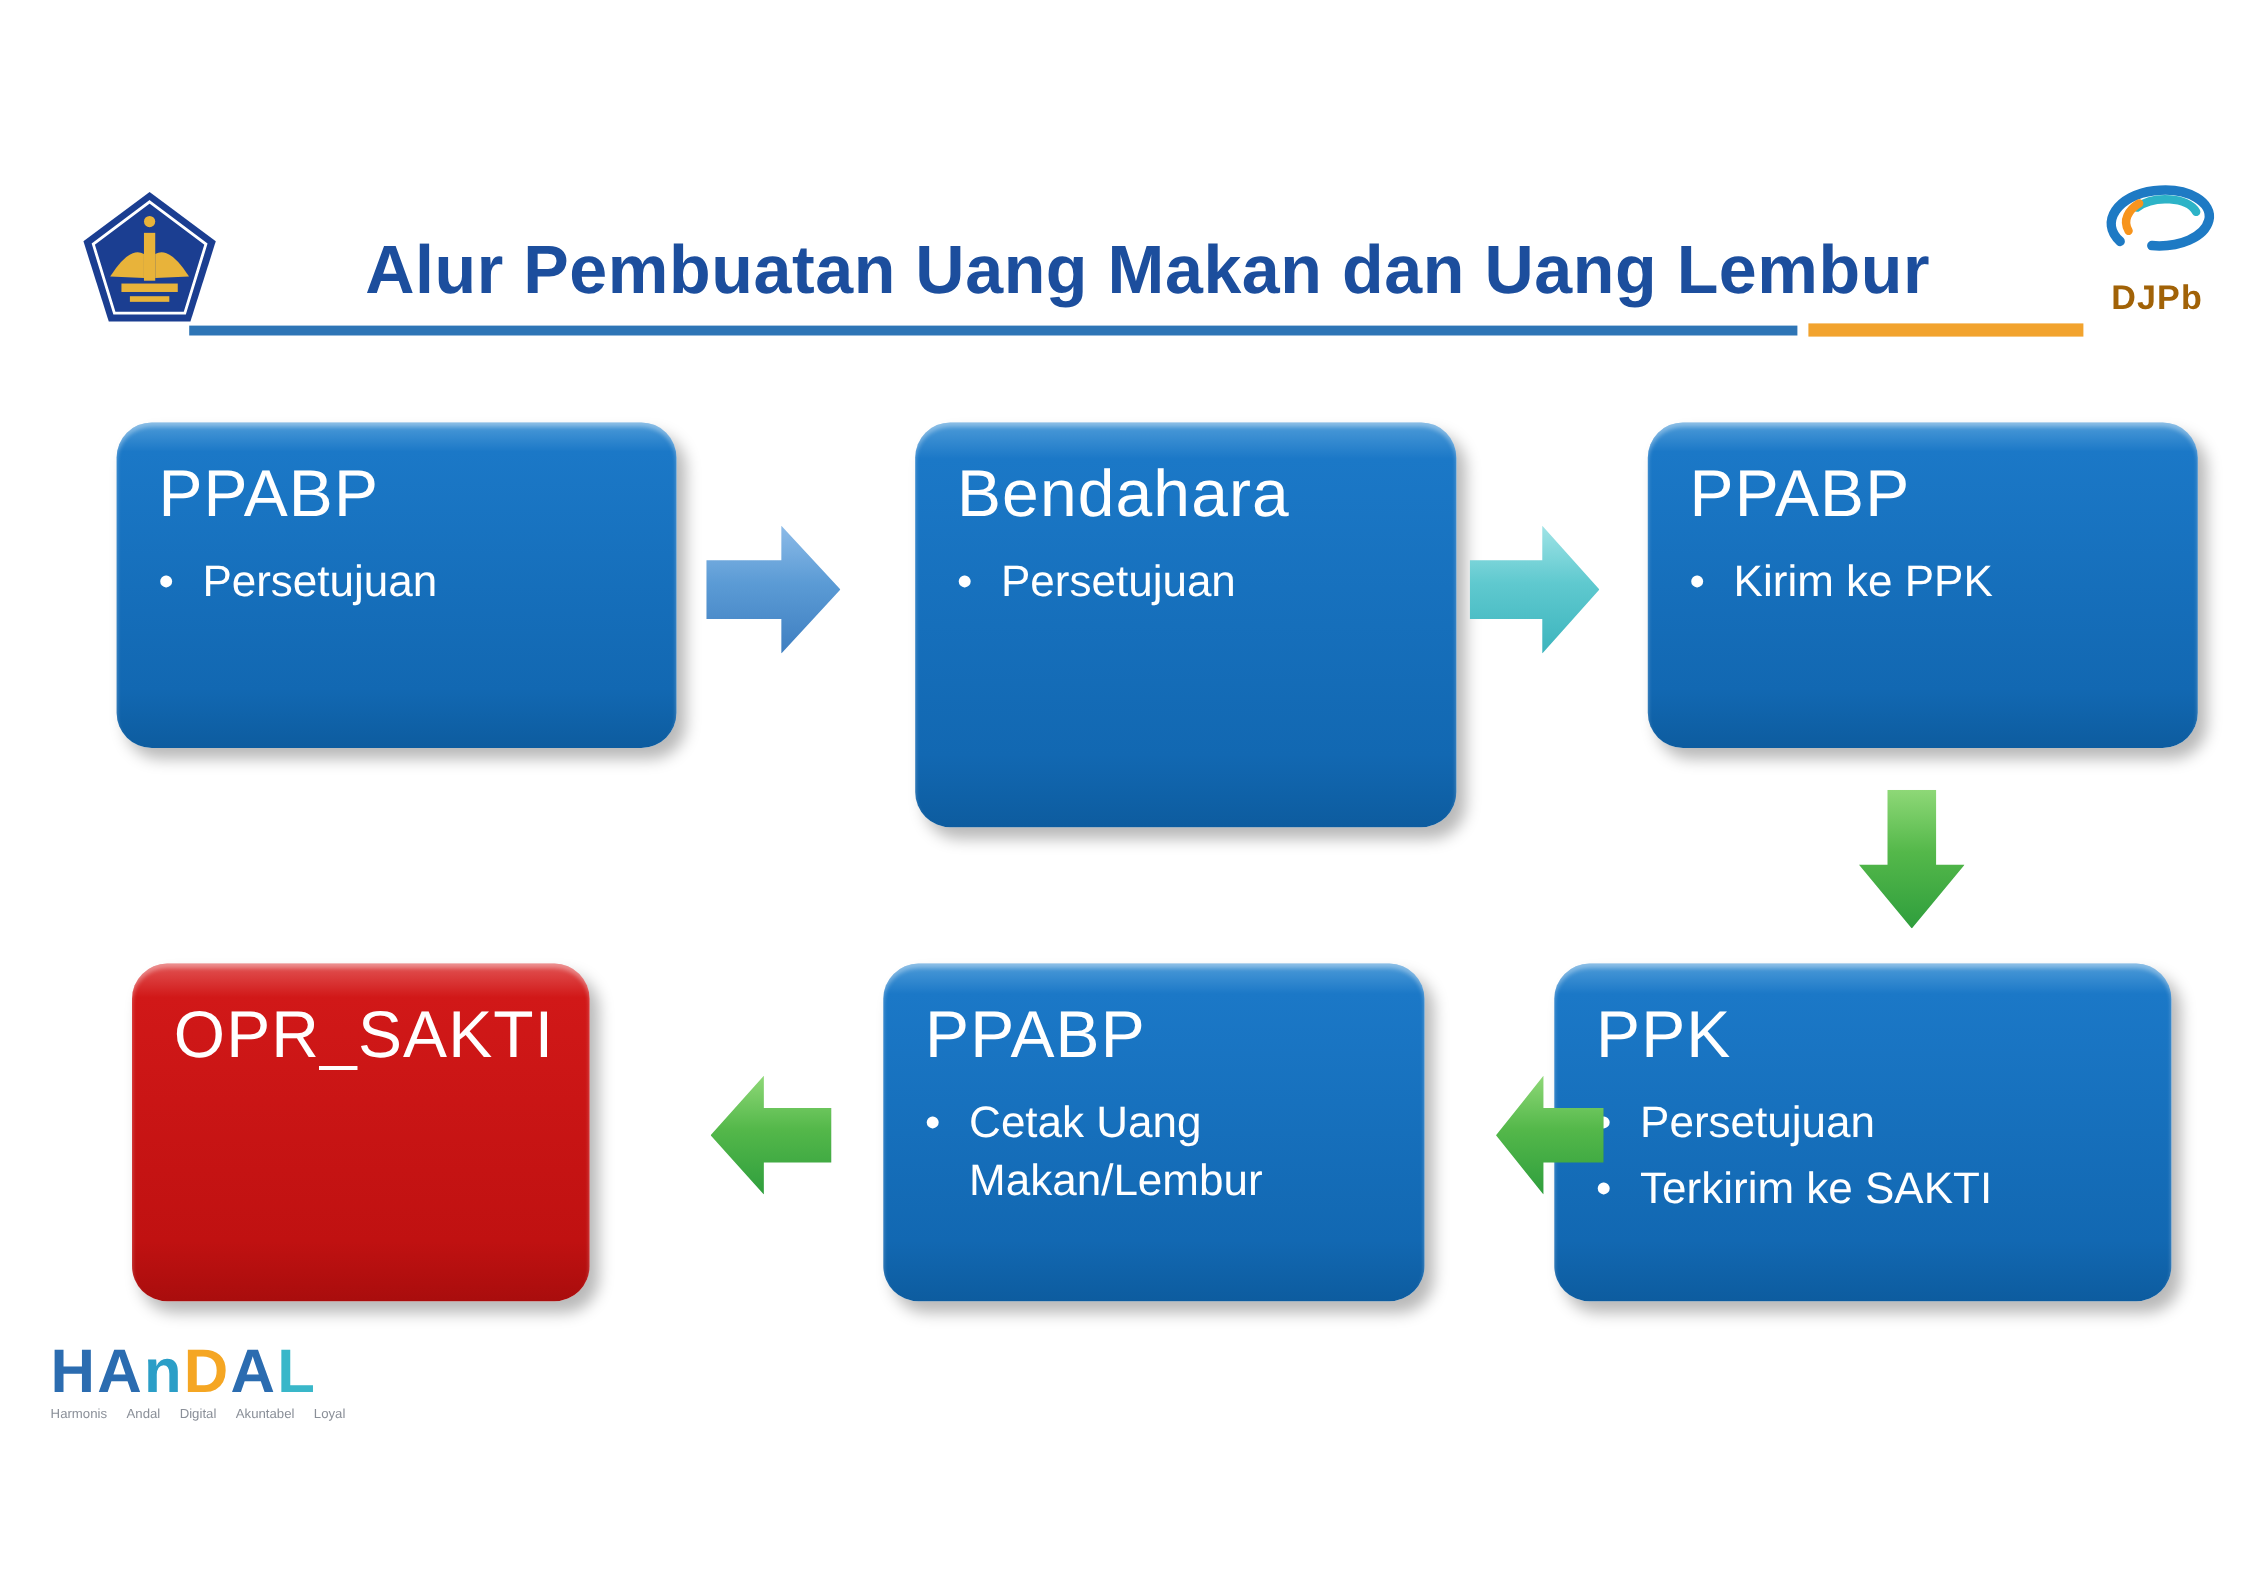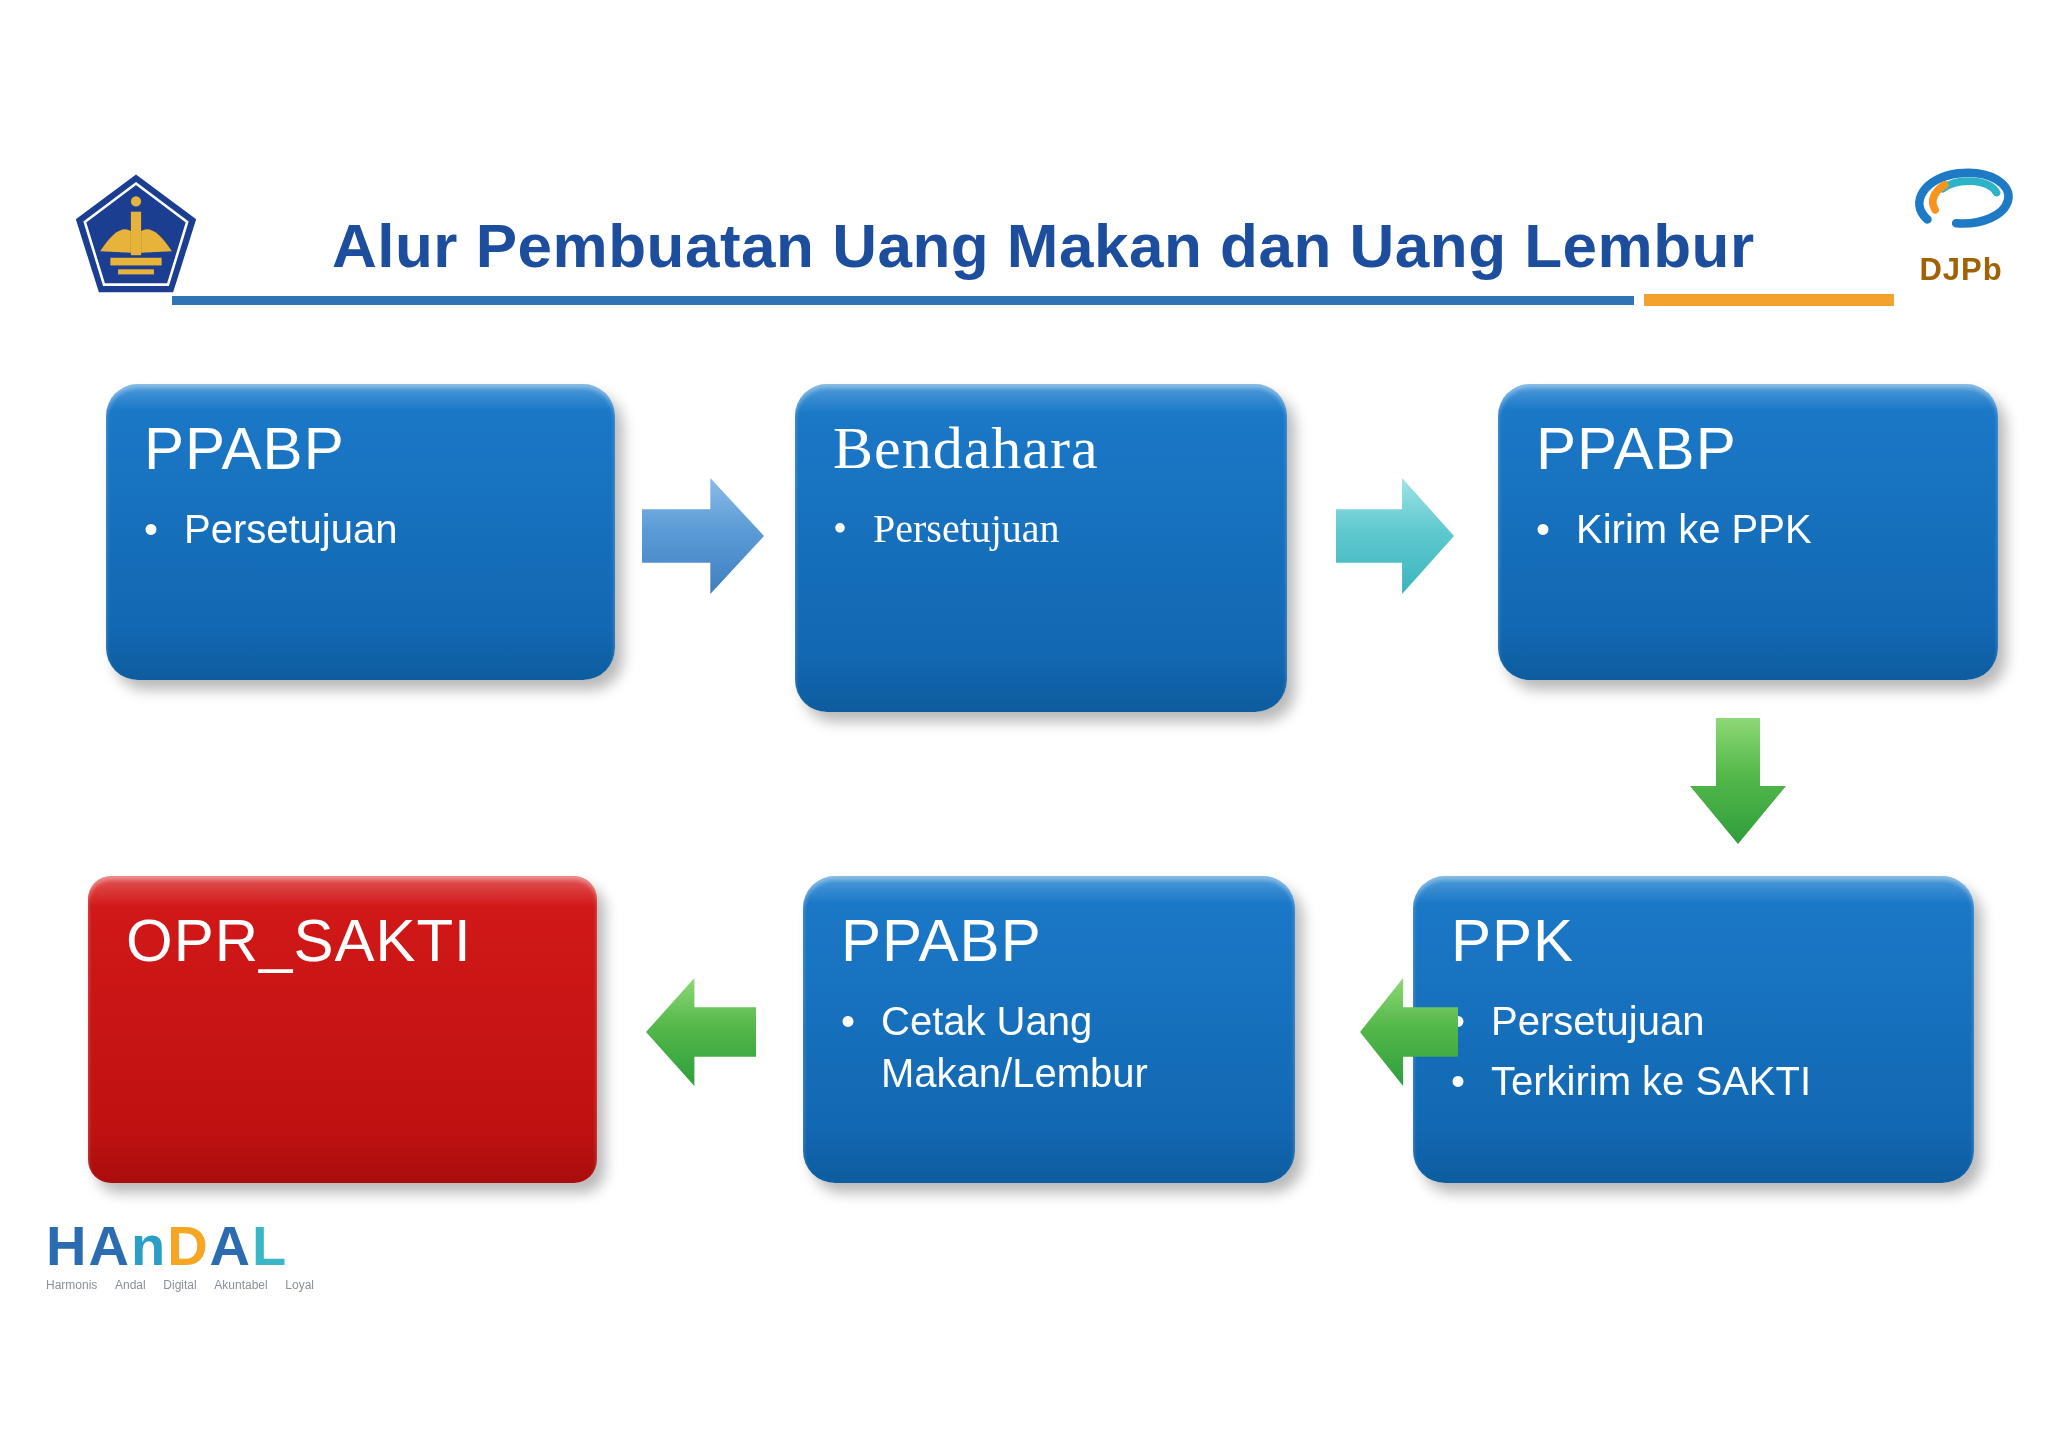--- a/index.html
+++ b/index.html
@@ -39,25 +39,25 @@
   .box.red  { background: linear-gradient(180deg, #e25555 0%, #d11818 10%, #c01111 82%, #a90d0d 100%); }
 
   .box h2 { margin: 0 0 20px 0; font-size: 60px; font-weight: 400; letter-spacing: 1px; }
   .bullets { font-size: 40px; line-height: 1.3; }
   .bullet { display: flex; margin-bottom: 8px; }
   .bullet::before { content: "\2022"; flex: 0 0 40px; }
   .btxt { display: inline-block; }
   .btxt.tight { max-width: 318px; }
 
   #box-1 { left: 106px;  top: 384px; width: 509px; height: 296px; }
-  #box-2 { left: 795px;  top: 384px; width: 492px; height: 328px; font-family: Liberation Serif, serif; }
+  #box-2 { left: 832px;  top: 384px; width: 492px; height: 368px; }
   #box-3 { left: 1498px; top: 384px; width: 500px; height: 296px; }
   #box-4 { left: 1413px; top: 876px; width: 561px; height: 307px; }
   #box-5 { left: 803px;  top: 876px; width: 492px; height: 307px; }
-  #box-6 { left: 88px;  top: 876px; width: 509px; height: 307px; border-radius: 23px; }
+  #box-6 { left: 120px;  top: 876px; width: 416px; height: 307px; }
 
   
   .arrow { position: absolute; filter: drop-shadow(4px 5px 4px rgba(0,0,0,0.25)); }
   .arrow.right { clip-path: polygon(0 27%, 56% 27%, 56% 0, 100% 50%, 56% 100%, 56% 73%, 0 73%); }
   .arrow.left  { clip-path: polygon(100% 27%, 44% 27%, 44% 0, 0 50%, 44% 100%, 44% 73%, 100% 73%); }
   .arrow.down  { clip-path: polygon(27% 0, 73% 0, 73% 54%, 100% 54%, 50% 100%, 0 54%, 27% 54%); }
   .a-blue  { background: linear-gradient(180deg, #8cbbe8 0%, #5b9bd5 45%, #3f7fc1 100%); }
   .a-teal  { background: linear-gradient(180deg, #9fe3e6 0%, #5fc9cf 45%, #3cb4bd 100%); }
   .a-green { background: linear-gradient(180deg, #8ed877 0%, #54b84a 45%, #2f9e3d 100%); }
 

